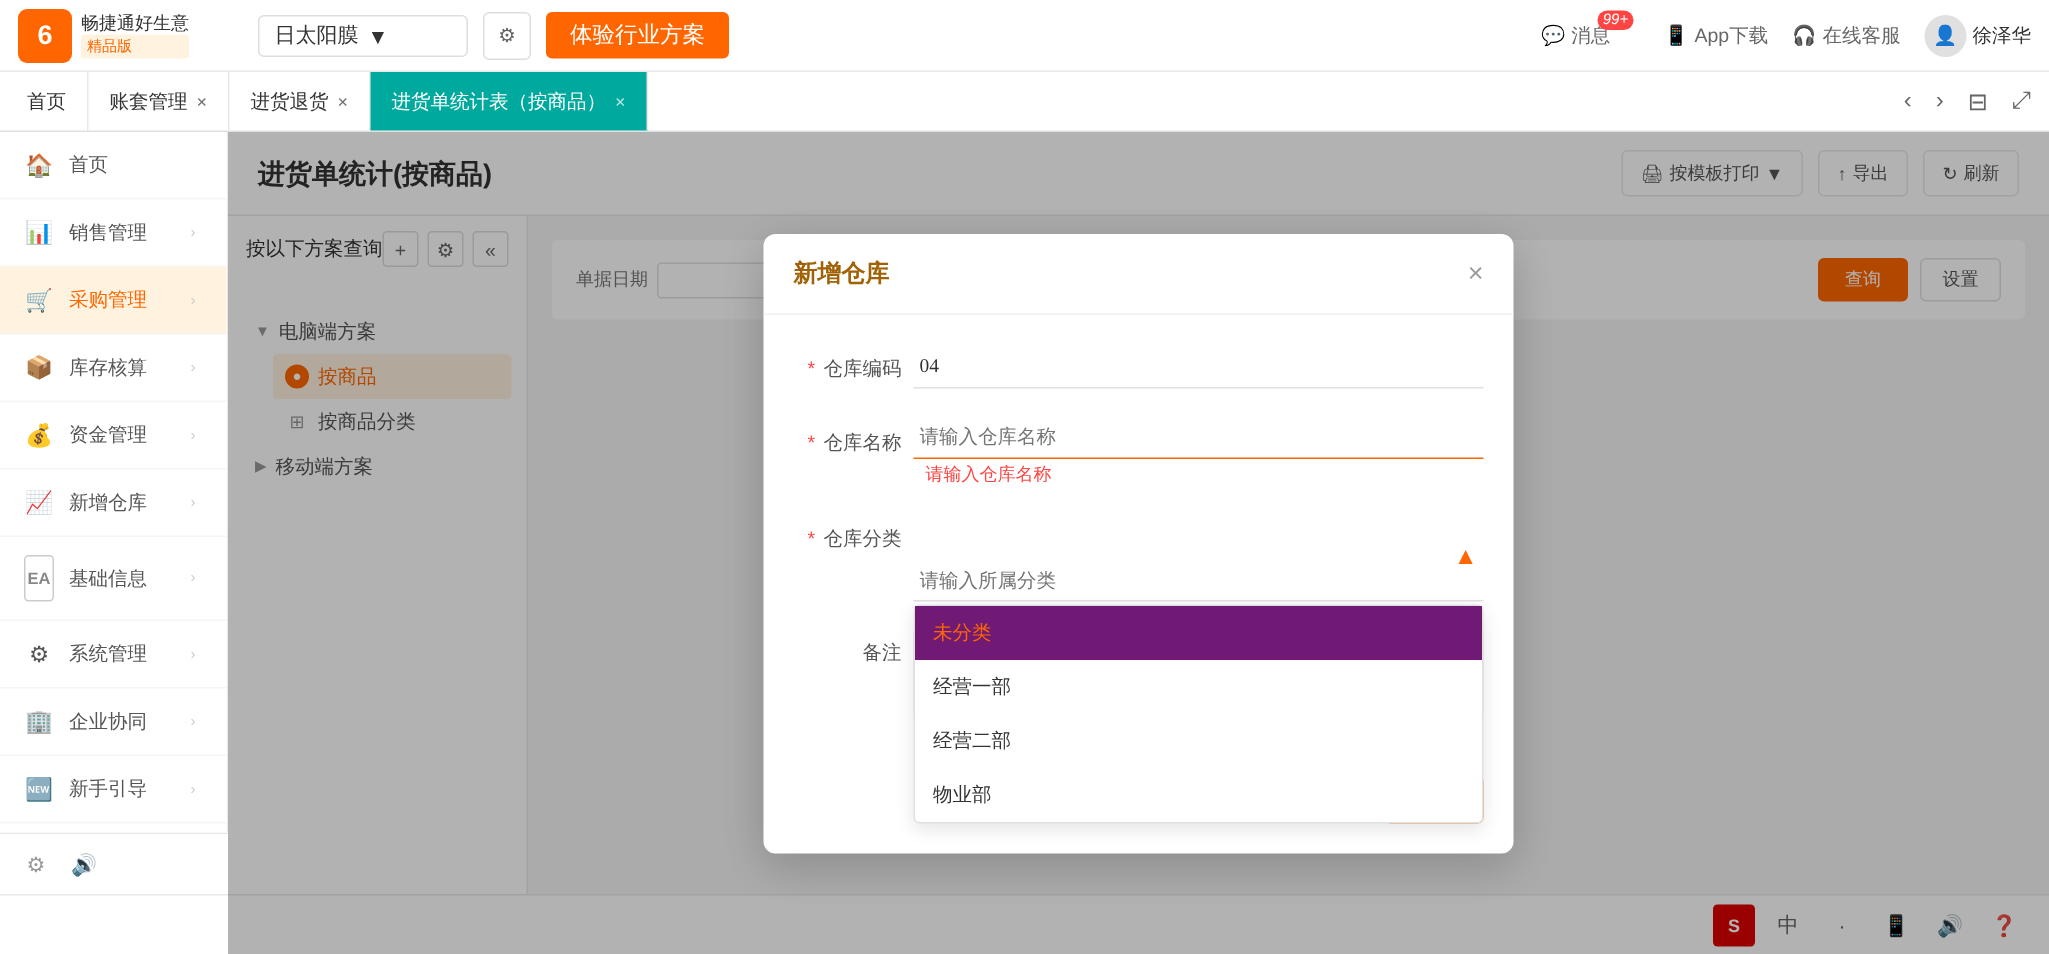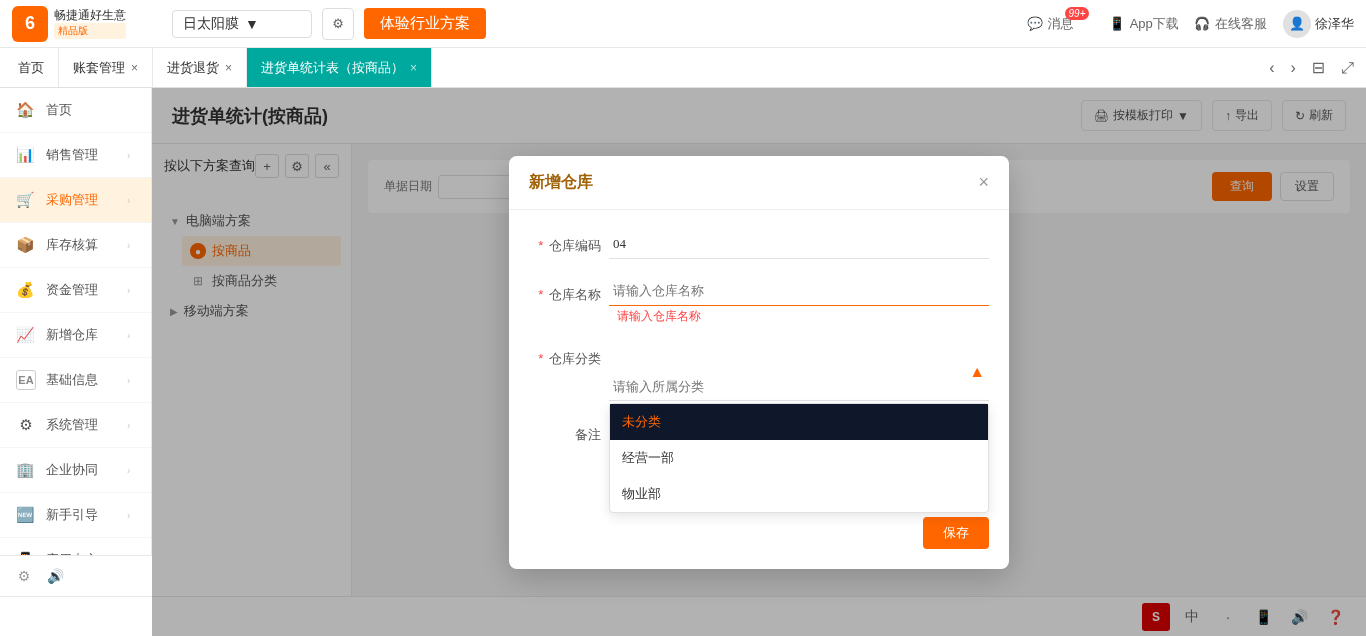--- a/index.html
+++ b/index.html
@@ -340,21 +340,21 @@
       box-shadow: 0 4px 12px rgba(0,0,0,0.1);
       z-index: 200;
       margin-top: 2px;
     }
     .dropdown-item {
       padding: 9px 12px;
       font-size: 13px;
       color: #333;
       cursor: pointer;
     }
-    .dropdown-item.selected { background: #0f172a; color: #ff6600; }
+    .dropdown-item.selected { background: #701a75; color: #ff6600; }
 
     .form-textarea {
       flex: 1;
       border: 1px solid #e0e0e0;
       border-radius: 4px;
       padding: 6px 8px;
       font-size: 13px;
       color: #333;
       resize: none;
       height: 60px;
@@ -678,21 +678,21 @@
       <span class="sidebar-icon">💰</span>
       <span>资金管理</span>
       <span class="sidebar-collapse">›</span>
     </div>
     <div class="sidebar-item">
       <span class="sidebar-icon">📈</span>
       <span>新增仓库</span>
       <span class="sidebar-collapse">›</span>
     </div>
     <div class="sidebar-item">
-      <span class="sidebar-icon" style="font-style:normal;font-weight:bold;font-size:11px;color:#888;border:1px solid #ccc;border-radius:3px;width:20px;height:20px;">EA</span>
+      <span class="sidebar-icon" style="font-style:normal;font-weight:bold;font-size:11px;color:#888;border:1px solid #ccc;border-radius:3px;width:20px;height:31px;">EA</span>
       <span>基础信息</span>
       <span class="sidebar-collapse">›</span>
     </div>
     <div class="sidebar-item">
       <span class="sidebar-icon">⚙</span>
       <span>系统管理</span>
       <span class="sidebar-collapse">›</span>
     </div>
     <div class="sidebar-item">
       <span class="sidebar-icon">🏢</span>
@@ -853,20 +853,21 @@
             <label class="form-label">
               <span class="required">*</span>
               <span>仓库分类</span>
             </label>
             <div class="form-input-wrap">
               <input class="dropdown-trigger" type="text" placeholder="请输入所属分类" style="">
               <span class="dropdown-arrow">▲</span>
               <div class="dropdown-list">
                 <div class="dropdown-item selected">未分类</div>
                 <div class="dropdown-item">经营一部</div>
+                <div class="dropdown-item">经营二部</div>
                 <div class="dropdown-item">物业部</div>
               </div>
             </div>
           </div>
 
           <div class="form-row">
             <label class="form-label">
               <span>备注</span>
             </label>
             <textarea class="form-textarea" style=""></textarea>

